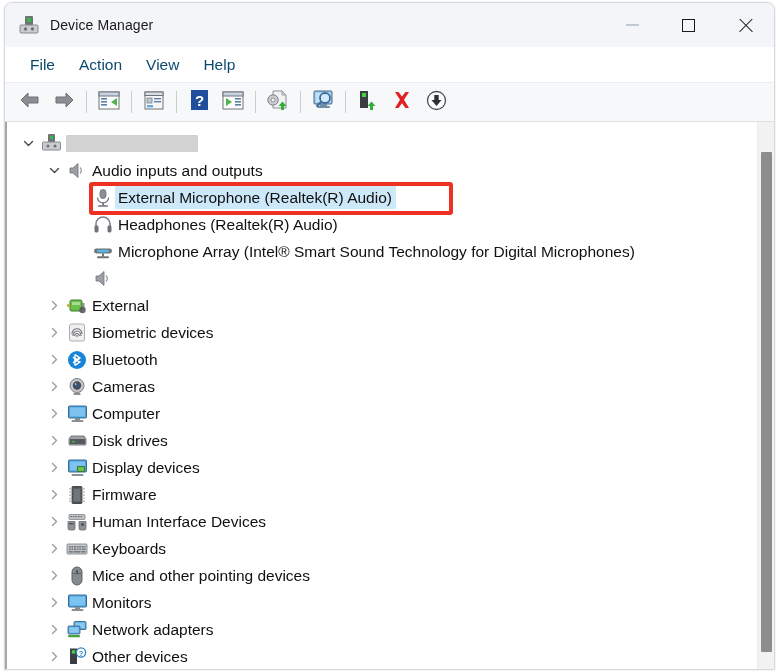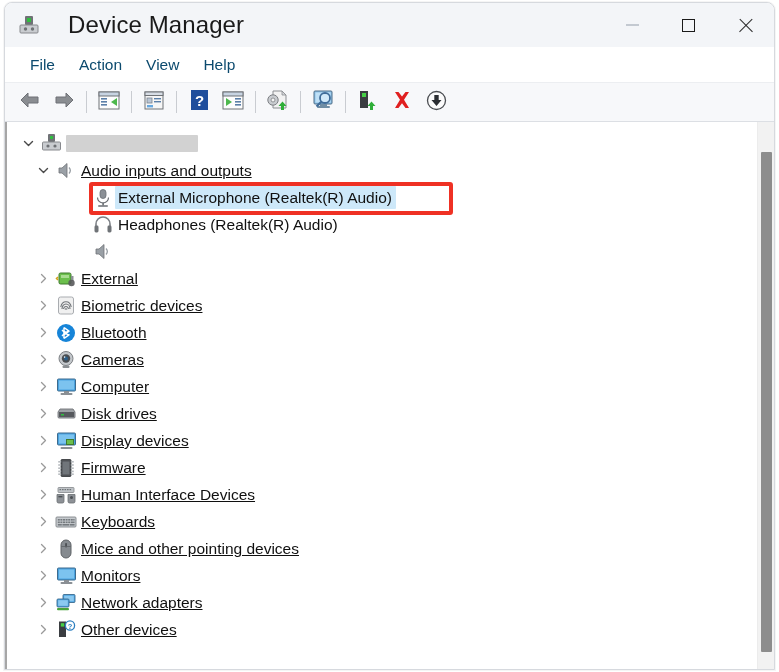--- a/index.html
+++ b/index.html
@@ -39,22 +39,22 @@
     align-items: center;
   }
   .title-icon {
     margin-left: 13px;
     width: 22px;
     height: 22px;
     position: relative;
     flex: none;
   }
   .title-text {
-    margin-left: 28px;
-    font-size: 24px;
+    margin-left: 10px;
+    font-size: 14px;
     color: #1a1a1a;
     letter-spacing: 0.1px;
   }
   .win-buttons {
     position: absolute;
     right: 0;
     top: 0;
     height: 44px;
     display: flex;
   }
@@ -173,21 +173,21 @@
   .redacted {
     display: inline-block;
     width: 132px;
     height: 17px;
     background: #d2d2d2;
     border-radius: 1px;
   }
 
   
   .lvl0 { padding-left: 10px; }
-  .lvl1 { padding-left: 25px; text-decoration: underline; }
+  .lvl1 { padding-left: 36px; }
   .lvl2 { padding-left: 62px; }
 
   
   .annot {
     position: absolute;
     border: 4px solid #ef3124;
     border-radius: 3px;
     pointer-events: none;
     box-sizing: border-box;
   }
@@ -445,20 +445,34 @@
             <path d="M3 11 V8 A7 7 0 0 1 17 8 V11" fill="none" stroke="#7d8186" stroke-width="1.6"></path>
             <rect x="1.5" y="9.5" width="4" height="7" rx="1.4" fill="#6f7377"></rect>
             <rect x="14.5" y="9.5" width="4" height="7" rx="1.4" fill="#6f7377"></rect>
           </svg>
         </div>
         <div class="label-wrap">
           <span class="label">Headphones (Realtek(R) Audio)</span>
         </div>
       </div>
 
+      <div class="node lvl2">
+        <div class="chev"></div>
+        <div class="ico">
+          <svg width="22" height="18" viewBox="0 0 22 18">
+            <rect x="2" y="5.5" width="18" height="5" rx="2.4" fill="#6f7478"></rect>
+            <rect x="5" y="6.8" width="12" height="2.4" rx="1.2" fill="#56b7e8"></rect>
+            <rect x="10" y="10.5" width="2" height="3" fill="#6f7478"></rect>
+            <rect x="5" y="13.3" width="12" height="2" rx="1" fill="#6f7478"></rect>
+          </svg>
+        </div>
+        <div class="label-wrap">
+          <span class="label">Microphone Array (Intel® Smart Sound Technology for Digital Microphones)</span>
+        </div>
+      </div>
 
       <div class="node lvl2">
         <div class="chev"></div>
         <div class="ico">
           <svg width="20" height="19" viewBox="0 0 20 19">
             <path d="M3 7 H6 L11 2.5 V16.5 L6 12 H3 Z" fill="#9aa0a6" stroke="#6f7276" stroke-width="0.8" stroke-linejoin="round"></path>
             <path d="M13 6.5 A4.5 4.5 0 0 1 13 12.5" fill="none" stroke="#9aa0a6" stroke-width="1.3"></path>
           </svg>
         </div>
       </div>

